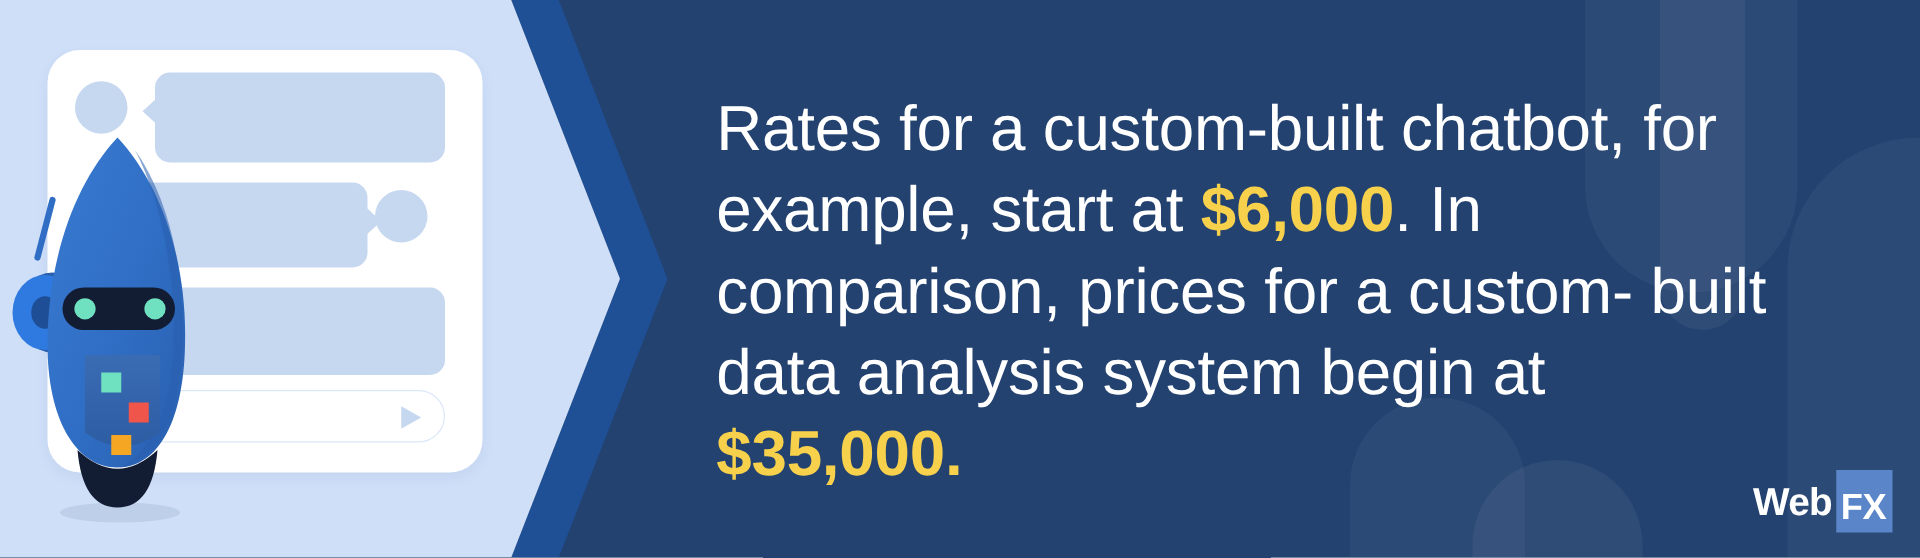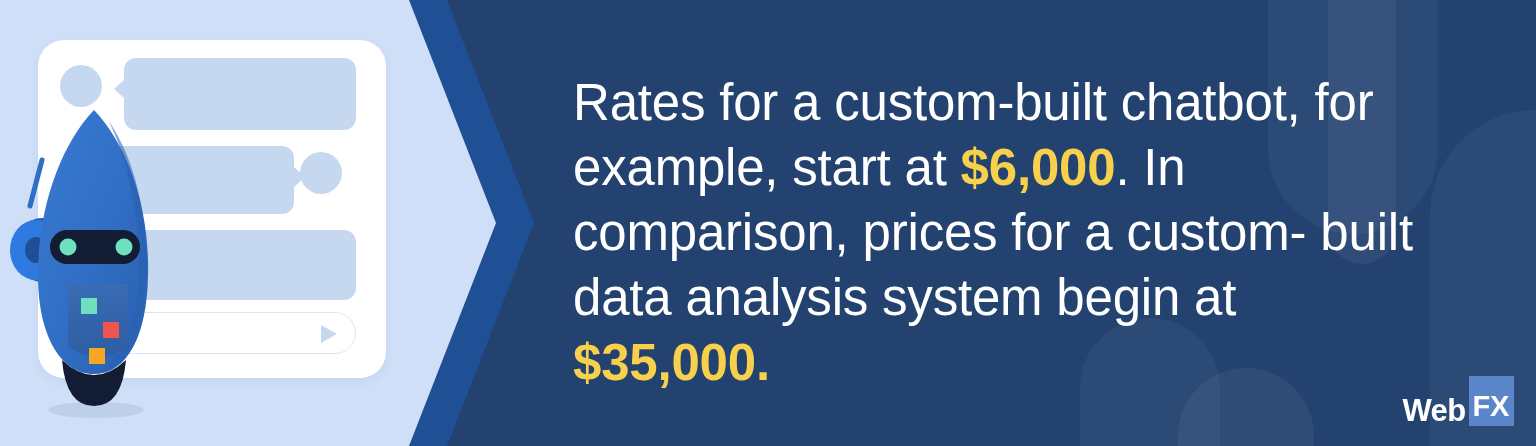--- a/index.html
+++ b/index.html
@@ -174,21 +174,21 @@
   .accent {
     color: #f7d04c;
     font-weight: 700;
   }
 
   
   .logo {
     position: absolute;
     right: 22px; bottom: 20px;
     display: flex;
-    align-items: flex-end;
+    align-items: center;
     z-index: 7;
   }
   .logo-web {
     color: #ffffff;
     font-size: 31px;
     font-weight: 700;
     letter-spacing: -0.6px;
     line-height: 1;
   }
   .logo-fx {

